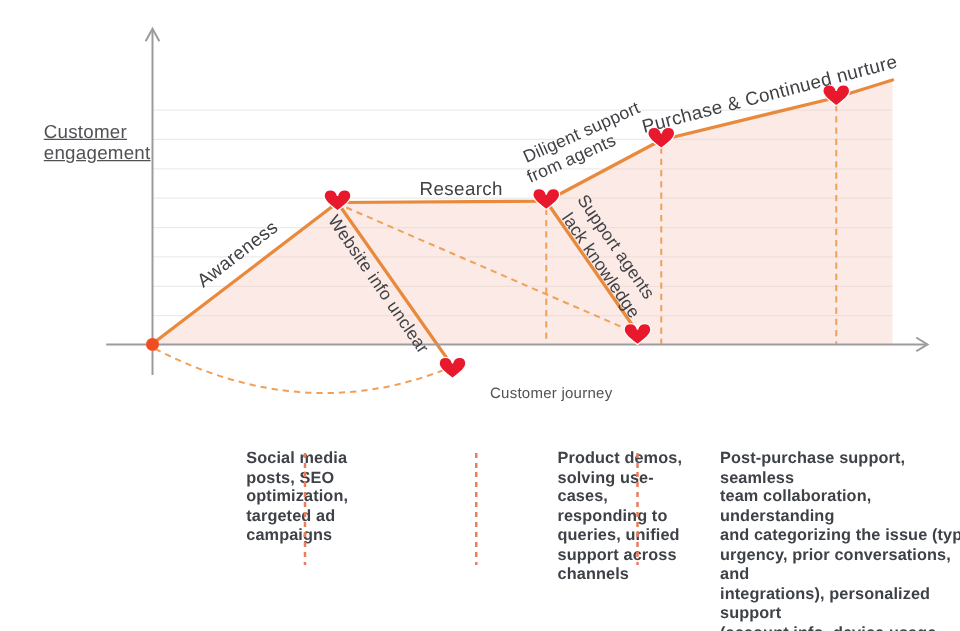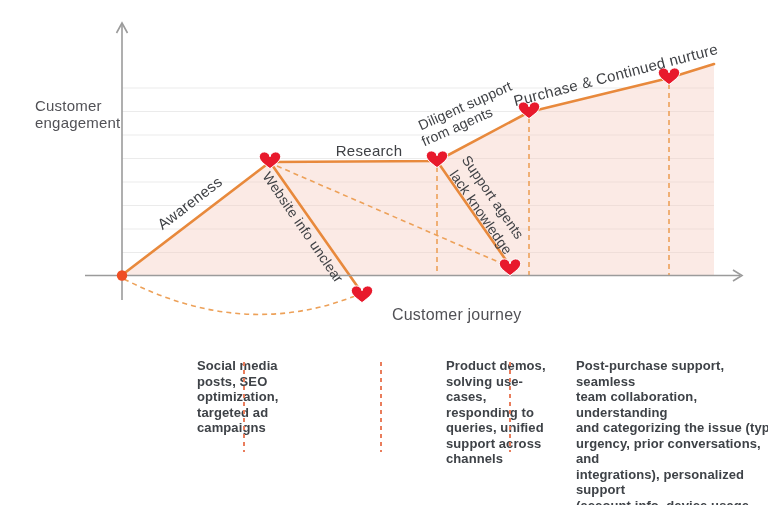--- a/index.html
+++ b/index.html
@@ -14,22 +14,22 @@
   svg.chart { position: absolute; left: 0; top: 0; }
 
   .axis-title {
     position: absolute;
     color: #515156;
     font-size: 15px;
     line-height: 17px;
     white-space: pre-line;
     letter-spacing: 0.2px;
   }
-  #y-axis-title { left: 35px; top: 97px; }
-  #x-axis-title { left: 392px; top: 306px; font-size: 16px; }
+  #y-axis-title { left: 35px; top: 97px; text-decoration: underline; }
+  #x-axis-title { left: 392px; top: 306px; font-size: 12px; }
 
   .detail-col {
     position: absolute;
     top: 358px;
     color: #3e4247;
     font-size: 13px;
     line-height: 15.5px;
     font-weight: 600;
     white-space: pre-line;
     letter-spacing: 0.1px;

